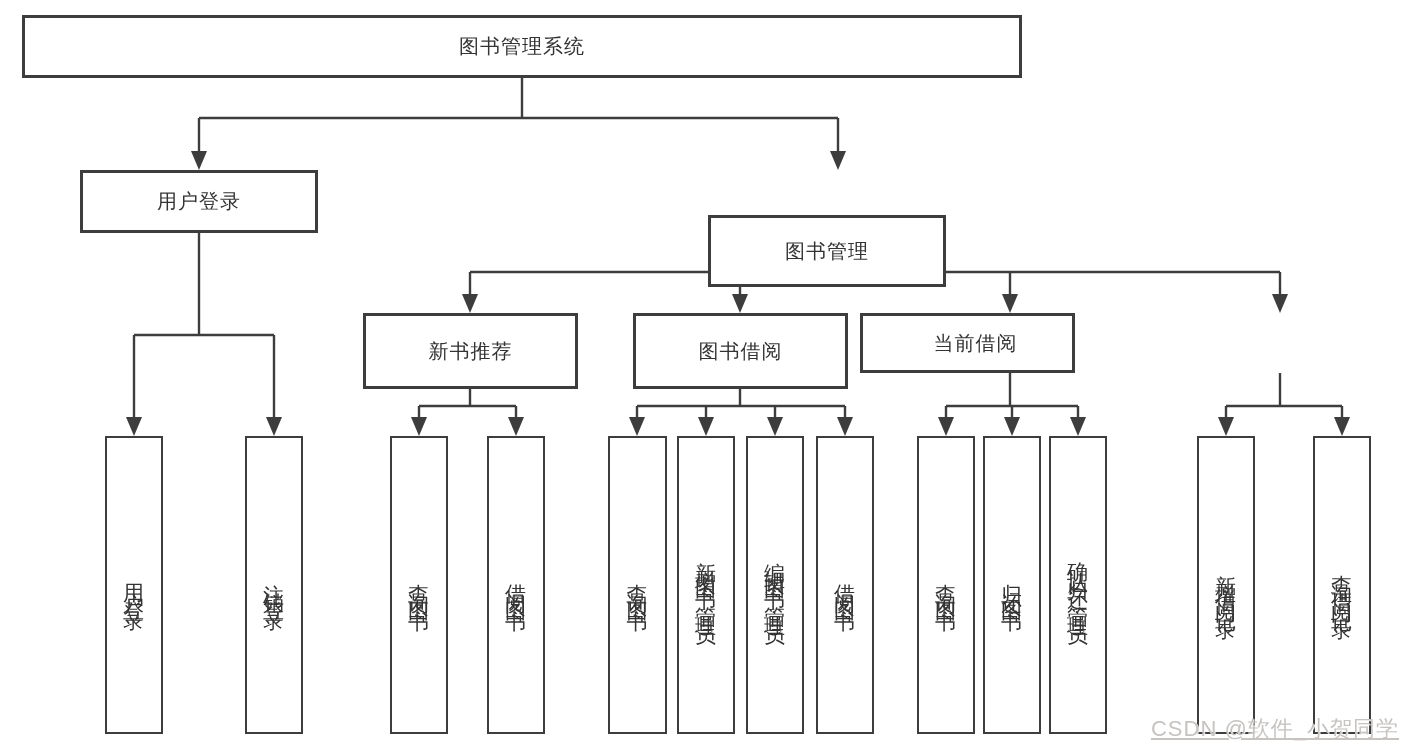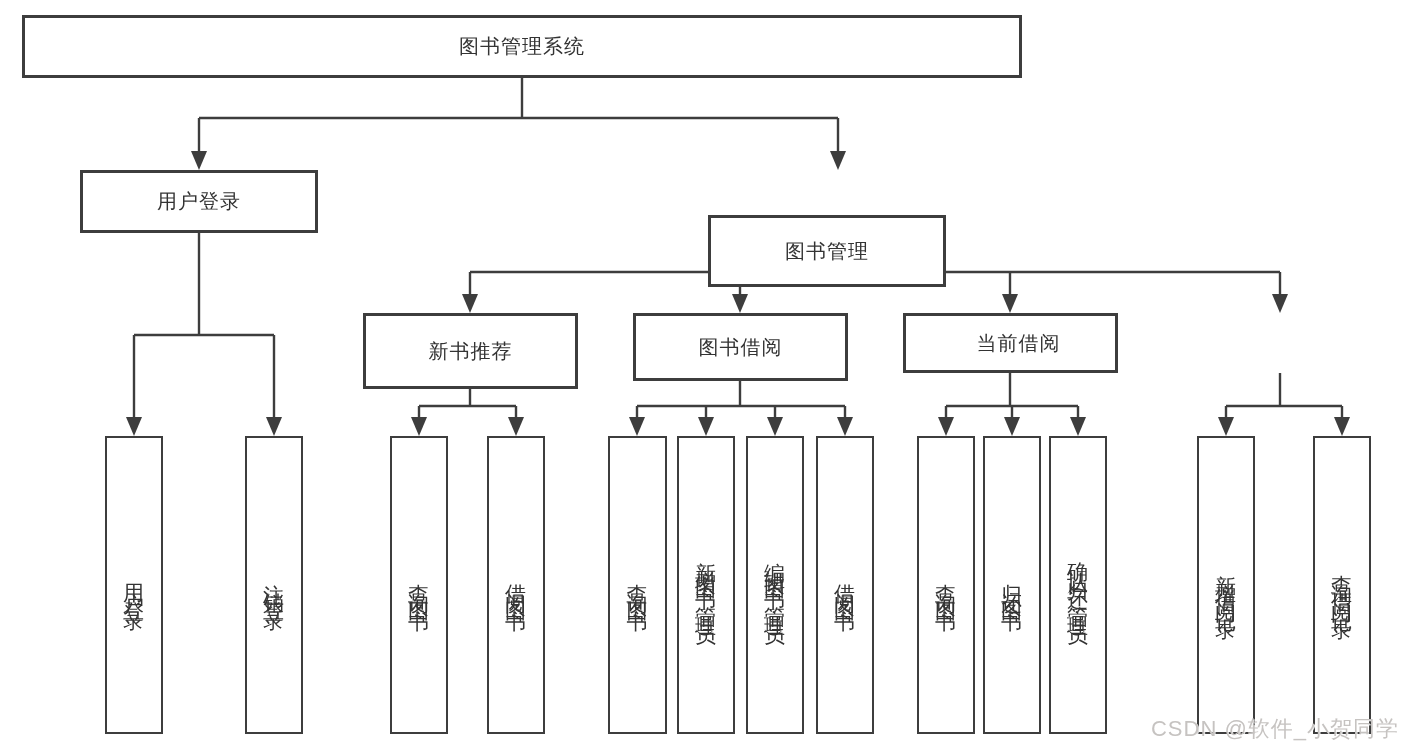--- a/index.html
+++ b/index.html
@@ -33,20 +33,21 @@
     line-height:1;
     white-space:normal;
   }
   .watermark{
     position:absolute;
     right:6px;top:714px;
     font-size:22px;
     color:var(--watermark,#c6c3c1);
     letter-spacing:1px;
     text-shadow:1px 1px 0 rgba(255,255,255,0.85);
+    text-decoration:underline;
   }
 </style>
 </head>
 <body style="--line: #3d3d3d; --text: #333333; --box_bg: #ffffff; --background: #ffffff; --watermark: #c6c3c1;">
 
 <div class="canvas">
 
   <svg class="connectors" viewBox="0 0 1405 747" xmlns="http://www.w3.org/2000/svg">
 
     <path d="M522 68 V118"></path>
@@ -108,22 +109,22 @@
     <path d="M1342 406 V418"></path>
       <polygon points="1334,417 1350,417 1342,436"></polygon>
   </svg>
 
   <div class="node" style="left:22px;top:15px;width:1000px;height:63px;">图书管理系统</div>
 
   <div class="node" style="left:80px;top:170px;width:238px;height:63px;">用户登录</div>
   <div class="node" style="left:708px;top:170px;width:238px;height:72px;margin-top:45px;">图书管理</div>
 
   <div class="node" style="left:363px;top:313px;width:215px;height:76px;">新书推荐</div>
-  <div class="node" style="left:633px;top:313px;width:215px;height:68px;text-align:right;">图书借阅</div>
-  <div class="node" style="left:903px;top:313px;width:215px;height:60px;padding-left:16px;">当前借阅</div>
+  <div class="node" style="left:633px;top:313px;width:215px;height:76px;text-align:right;">图书借阅</div>
+  <div class="node" style="left:860px;top:313px;width:215px;height:60px;padding-left:16px;">当前借阅</div>
 
   <div class="node leaf" style="left:105px;top:436px;width:58px;height:298px;">用户登录</div>
   <div class="node leaf" style="left:245px;top:436px;width:58px;height:298px;">注销登录</div>
 
   <div class="node leaf" style="left:390px;top:436px;width:58px;height:298px;">查询图书</div>
   <div class="node leaf" style="left:487px;top:436px;width:58px;height:298px;">借阅图书</div>
 
   <div class="node leaf" style="left:608px;top:436px;width:59px;height:298px;">查询图书</div>
   <div class="node leaf" style="left:677px;top:436px;width:58px;height:298px;">新增图书（管理员）</div>
   <div class="node leaf" style="left:746px;top:436px;width:58px;height:298px;">编辑图书（管理员）</div>

